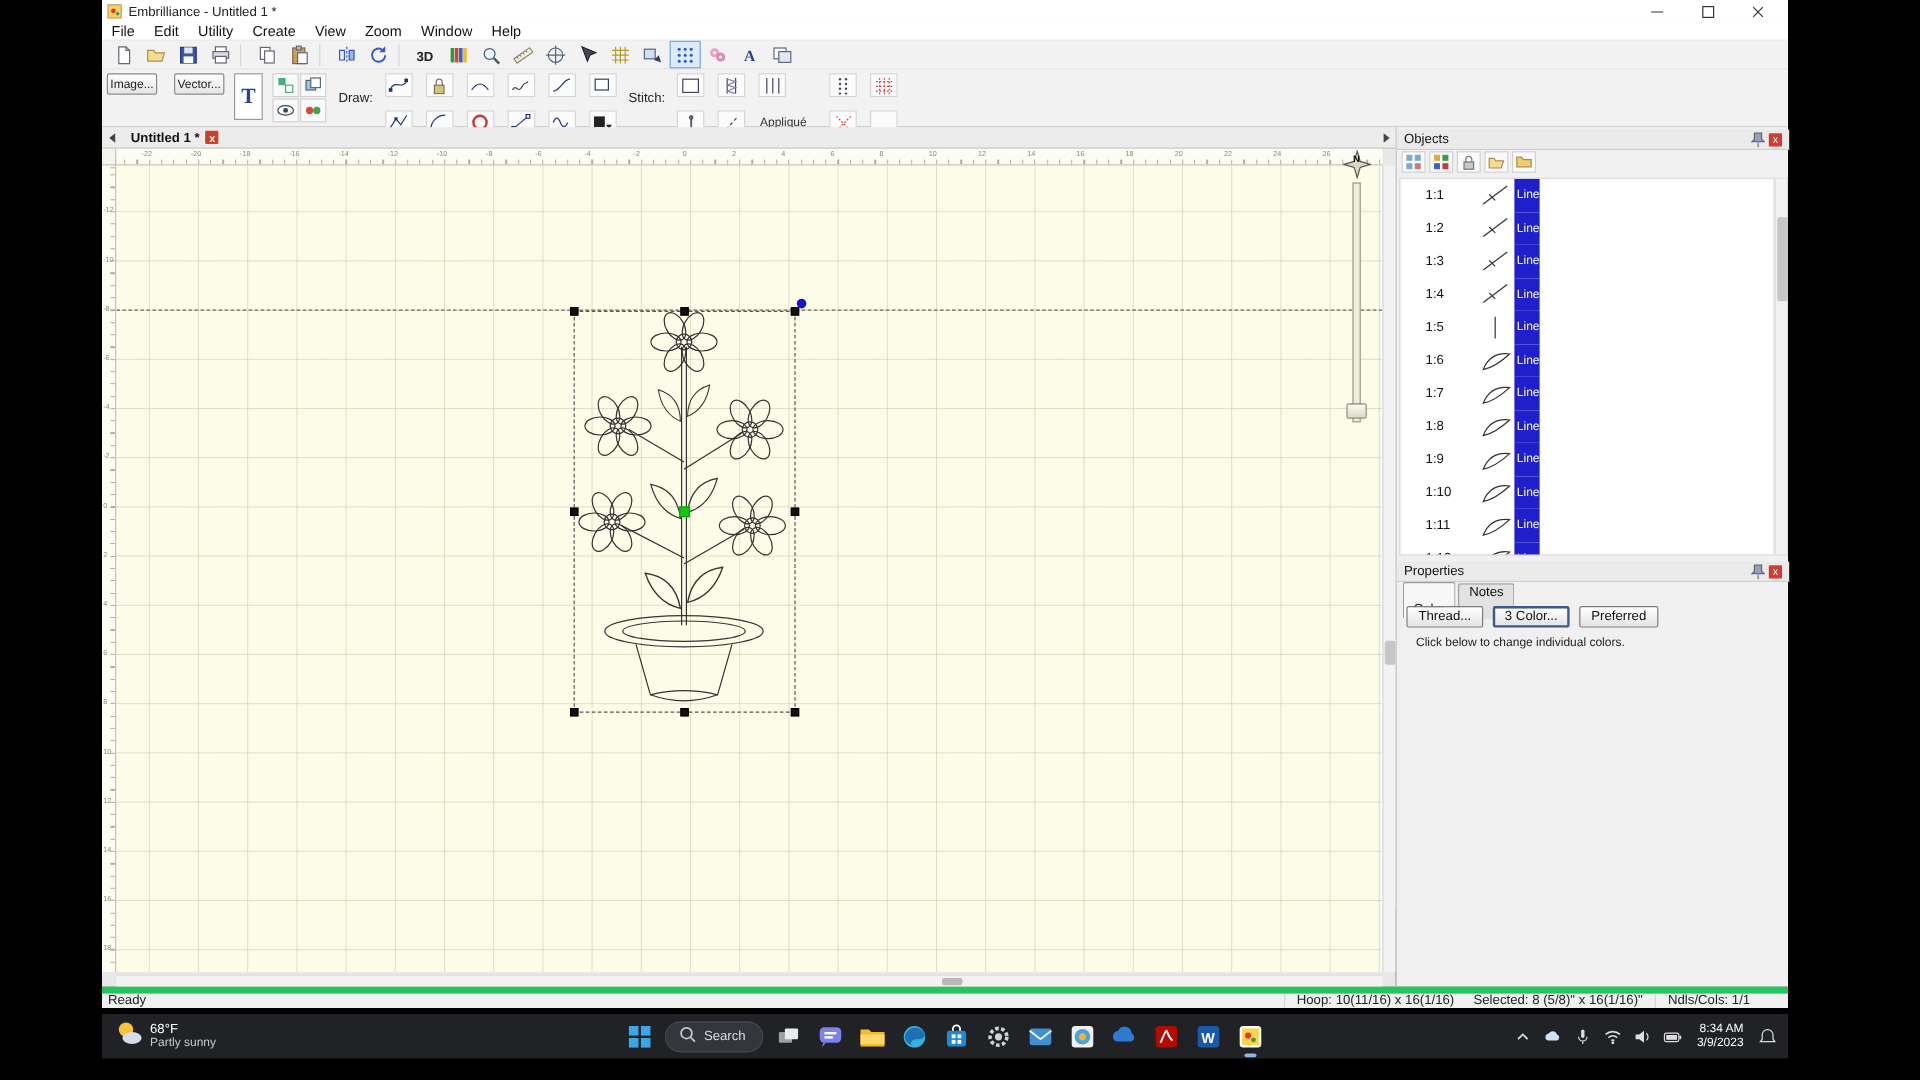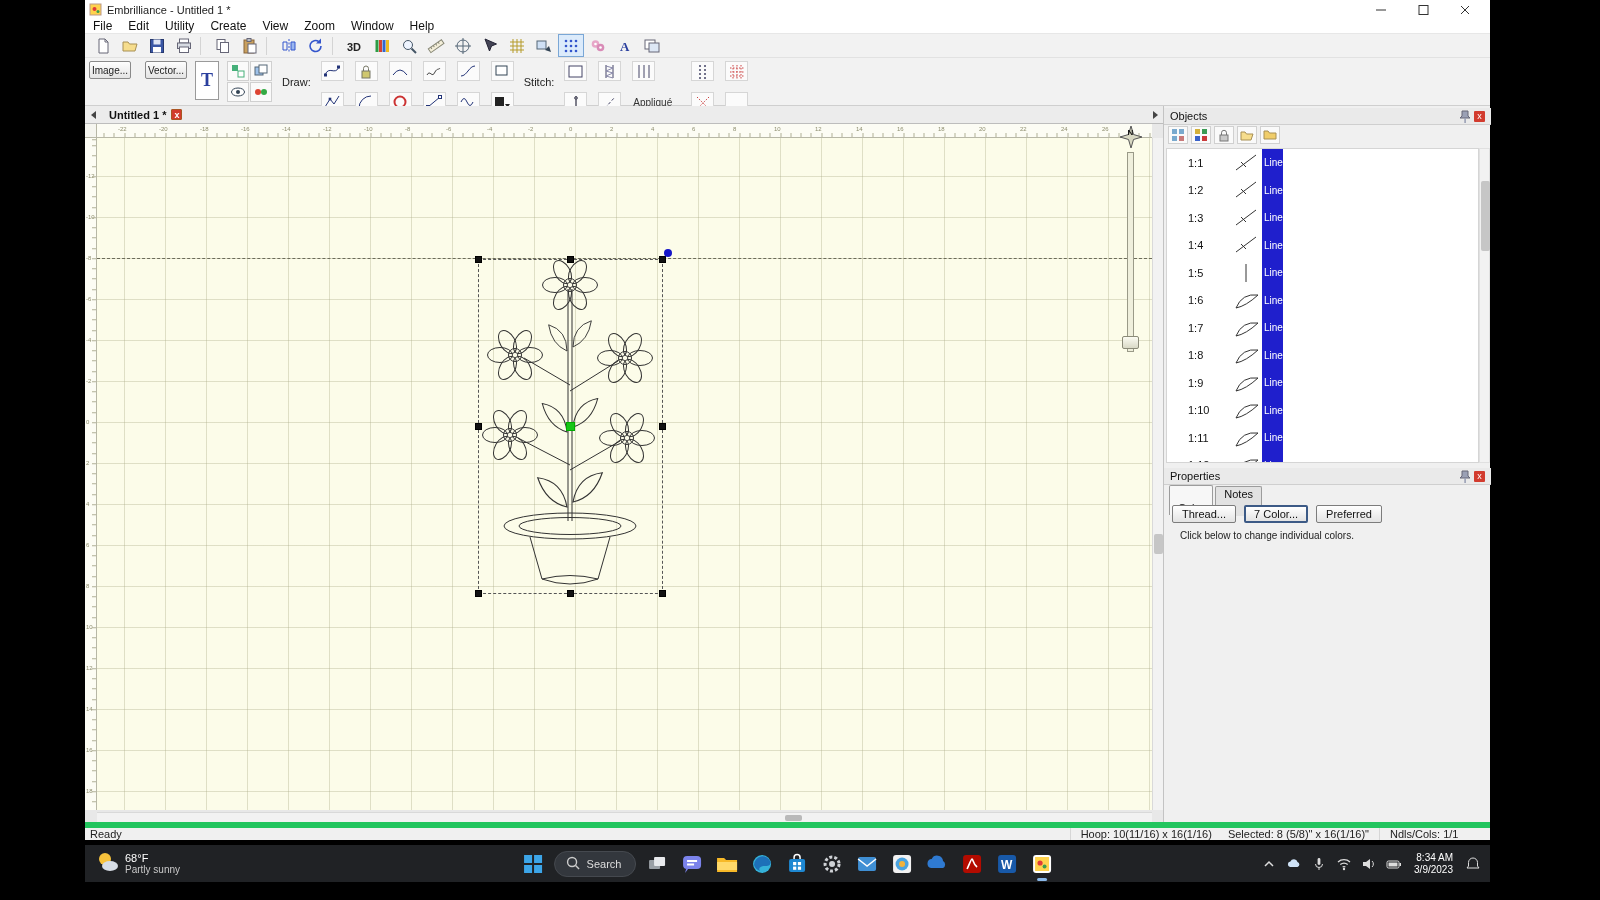--- a/index.html
+++ b/index.html
@@ -750,21 +750,21 @@
                 <rect x="6.3" y="8" width="1.6" height="5" fill="#9aa0b5"></rect>
               </svg></span>
           <span class="panel-close">x</span>
         </div>
         <div class="props-tabs">
           <span class="ptab active">Color</span>
           <span class="ptab">Notes</span>
         </div>
         <div class="props-buttons">
           <button class="pbtn">Thread...</button>
-          <button class="pbtn default">7 Color...</button>
+          <button class="pbtn default">3 Color...</button>
           <button class="pbtn">Preferred</button>
         </div>
         <div class="props-hint">Click below to change individual colors.</div>
       </div>
     </div>
 
     <div class="statusbar">
       <span class="sb-ready">Ready</span>
       <span class="sb-seg">
         <span>Hoop: 10(11/16) x 16(1/16)</span>

